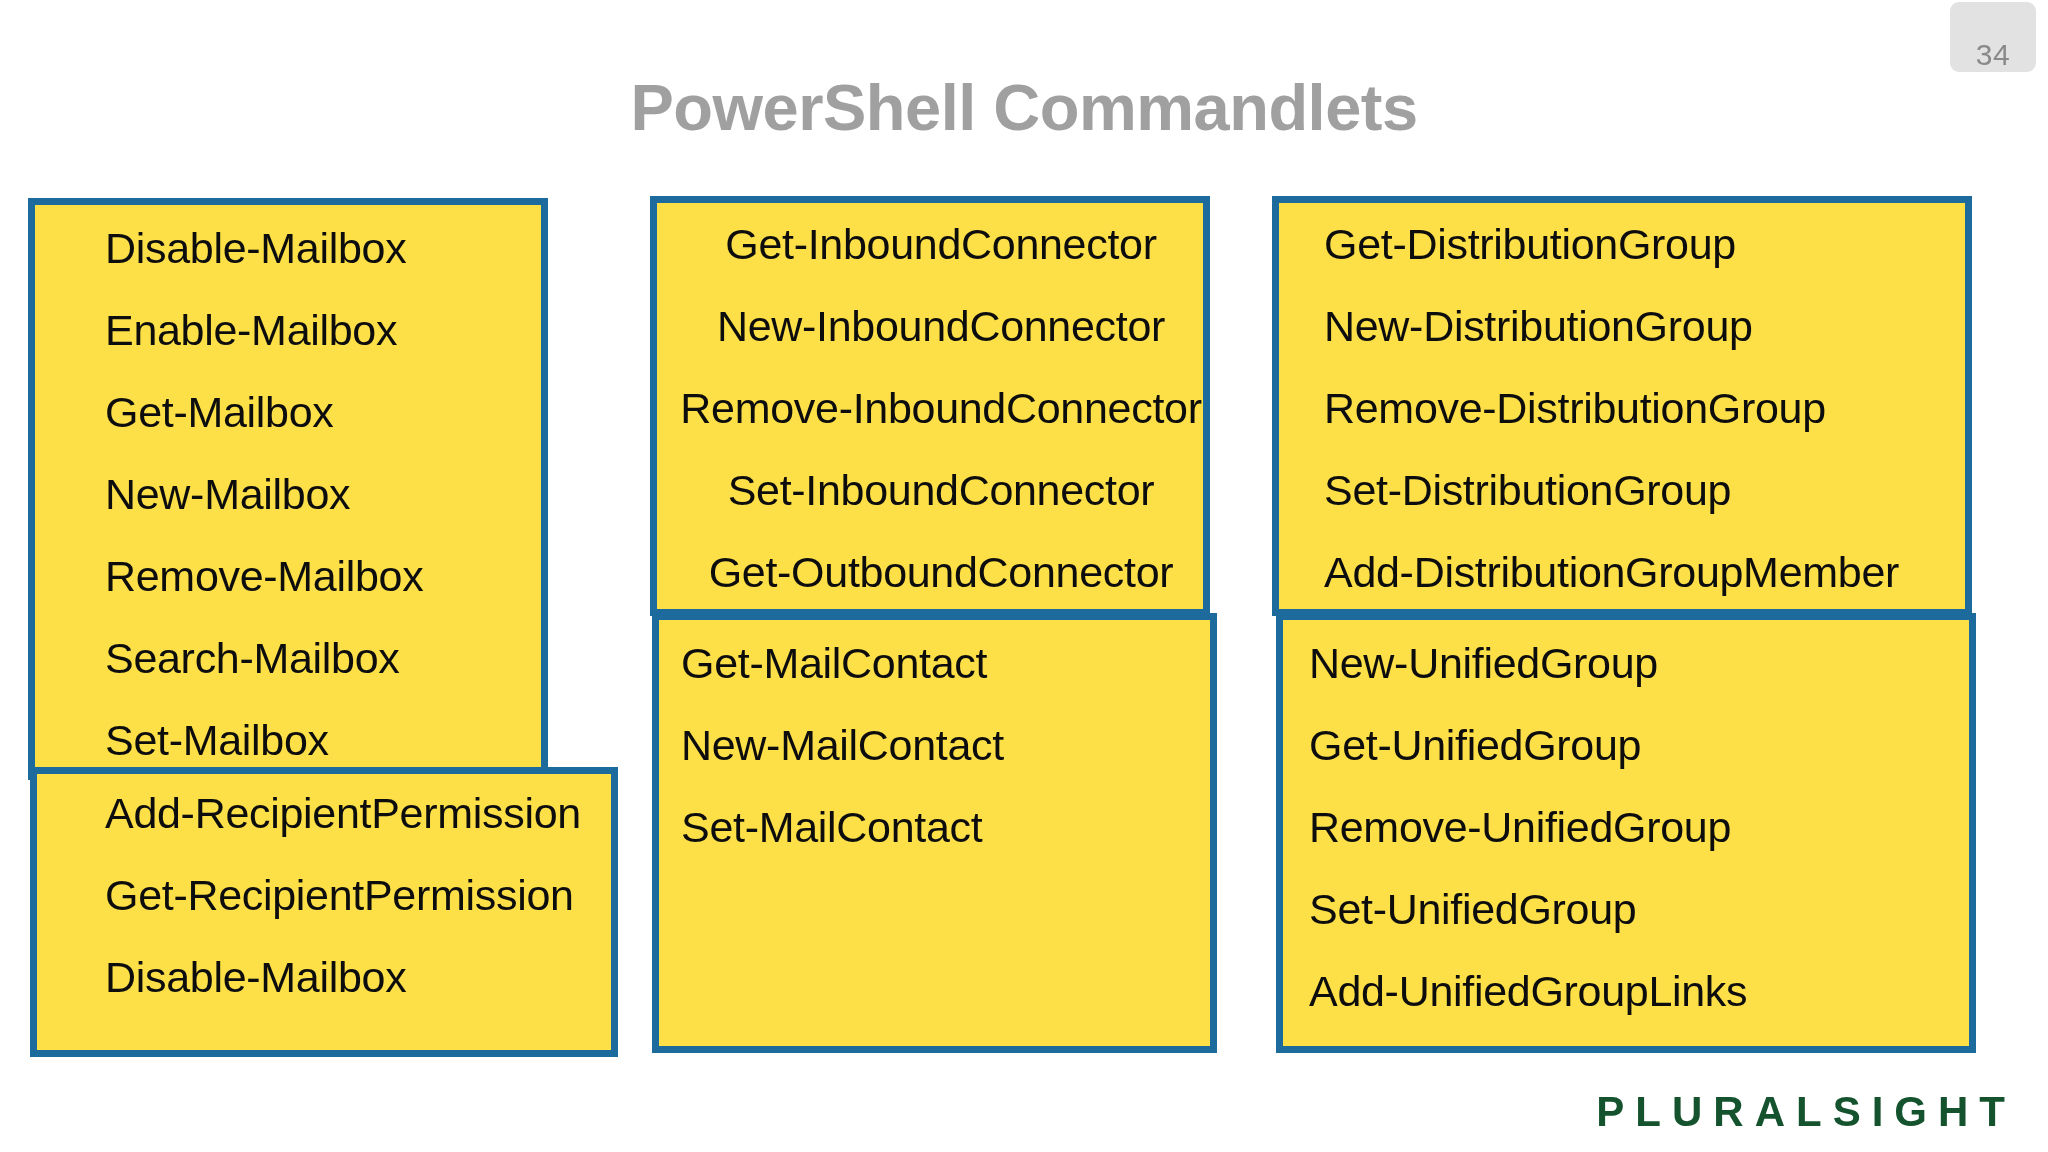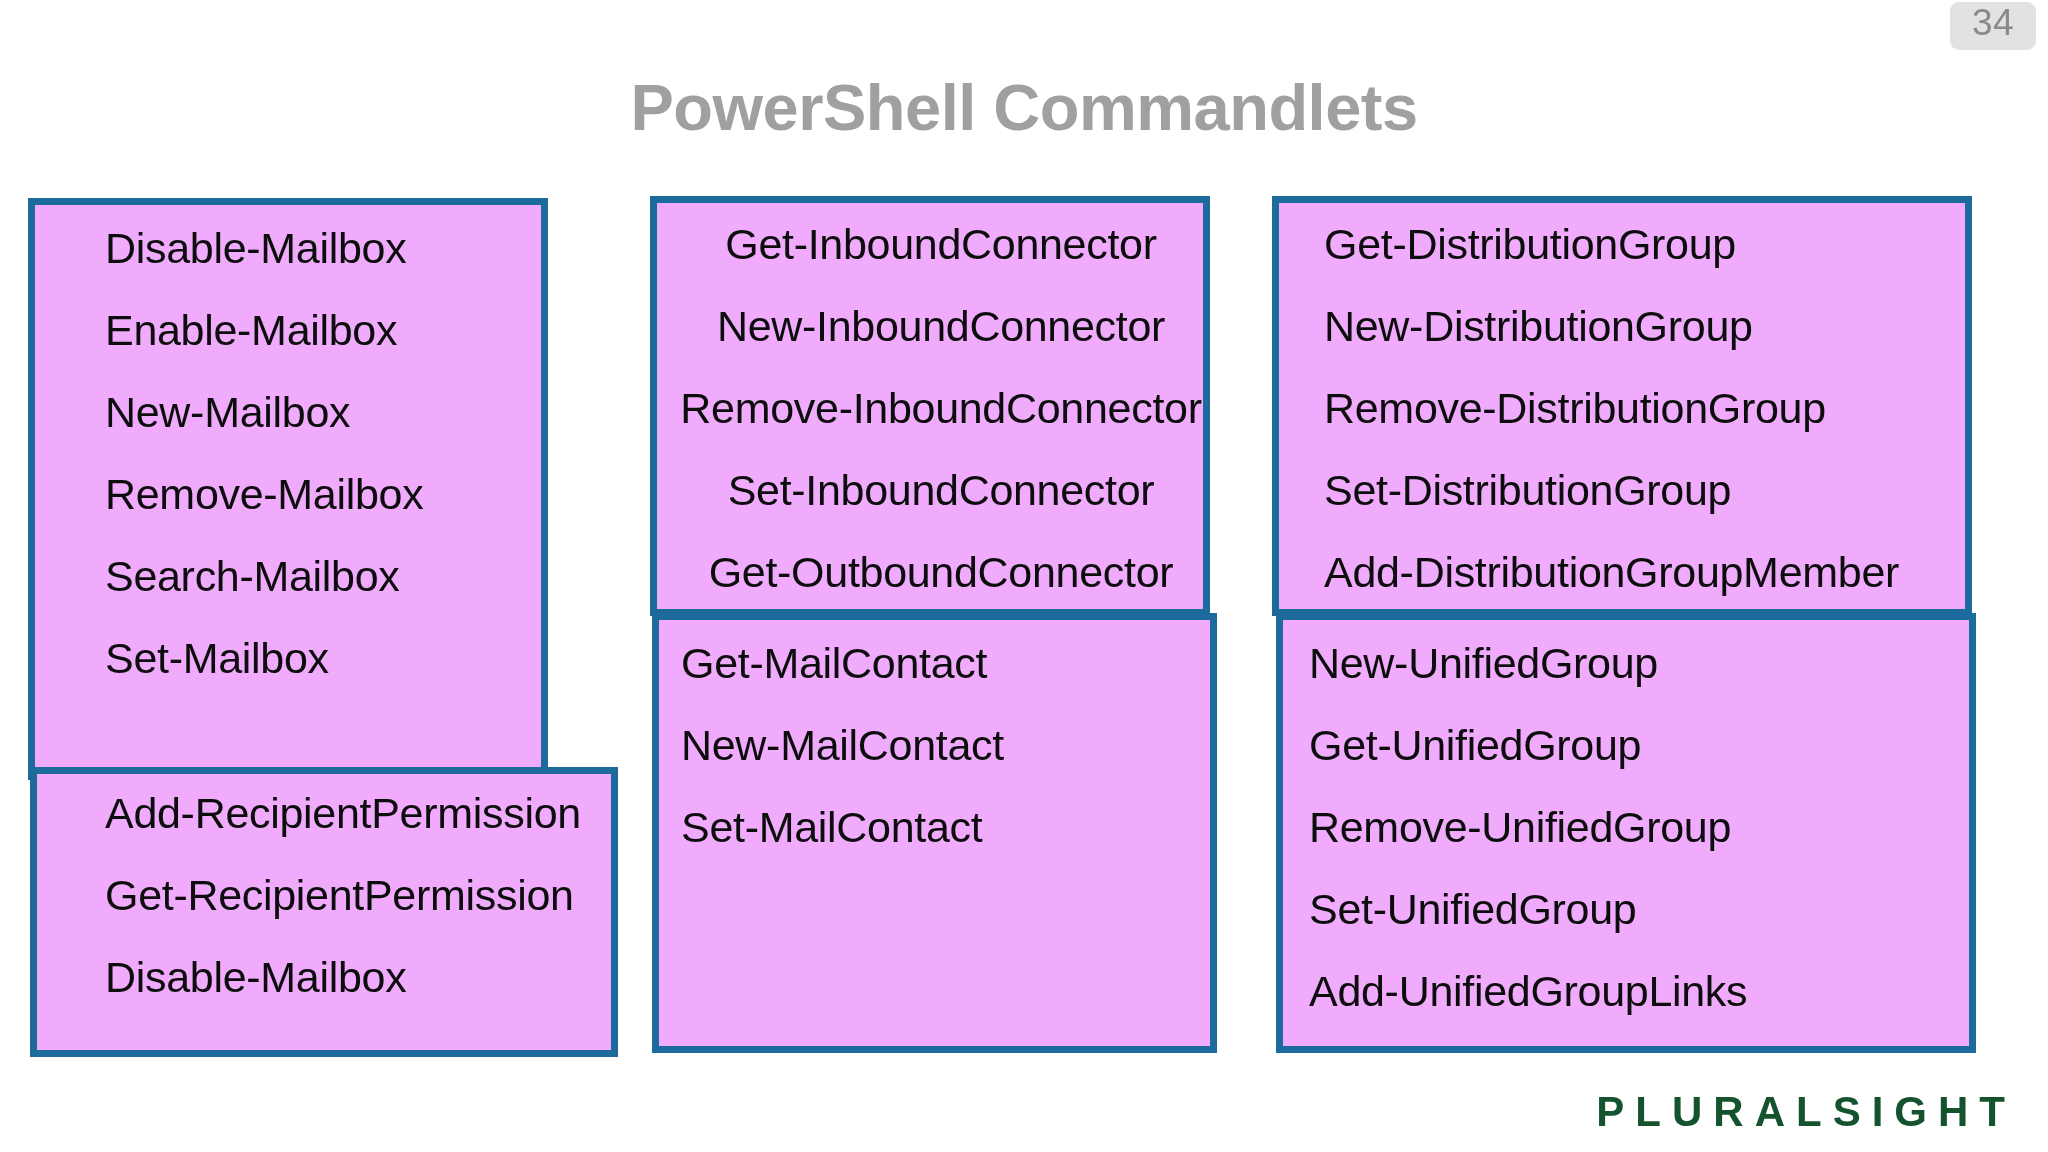--- a/index.html
+++ b/index.html
@@ -17,49 +17,49 @@
     height: 1152px;
     background: #ffffff;
     overflow: hidden;
   }
   
   #page-badge {
     position: absolute;
     top: 2px;
     right: 12px;
     width: 86px;
-    height: 48px;
+    height: 70px;
     border-radius: 9px;
     background: #e2e2e2;
     display: flex;
-    align-items: flex-start;
+    align-items: flex-end;
     justify-content: center;
     color: #8a8a8a;
-    font-size: 37px;
+    font-size: 30px;
     font-weight: 400;
     letter-spacing: 0.5px;
   }
   
   #slide-title {
     position: absolute;
     top: 74px;
     left: 0;
     width: 2048px;
     text-align: center;
     font-size: 65px;
     font-weight: bold;
     color: #a0a0a0;
     letter-spacing: -0.5px;
     line-height: 1.05;
   }
   
   .cmd-box {
     position: absolute;
     box-sizing: border-box;
-    background: #f0abfc;
+    background: #fde047;
     border: 7px solid #1d6a9c;
     overflow: visible;
   }
   .cmd-list {
     list-style: none;
     margin: 0;
     padding: 0;
     white-space: nowrap;
   }
   .cmd-item {
@@ -138,20 +138,21 @@
   <div id="page-badge">
     <span>34</span>
   </div>
 
   <div id="slide-title">PowerShell Commandlets</div>
 
   <div class="cmd-box" id="box-mailbox">
     <ul class="cmd-list">
       <li class="cmd-item">Disable-Mailbox</li>
       <li class="cmd-item">Enable-Mailbox</li>
+      <li class="cmd-item">Get-Mailbox</li>
       <li class="cmd-item">New-Mailbox</li>
       <li class="cmd-item">Remove-Mailbox</li>
       <li class="cmd-item">Search-Mailbox</li>
       <li class="cmd-item">Set-Mailbox</li>
     </ul>
   </div>
 
   <div class="cmd-box" id="box-recipient">
     <ul class="cmd-list">
       <li class="cmd-item">Add-RecipientPermission</li>

